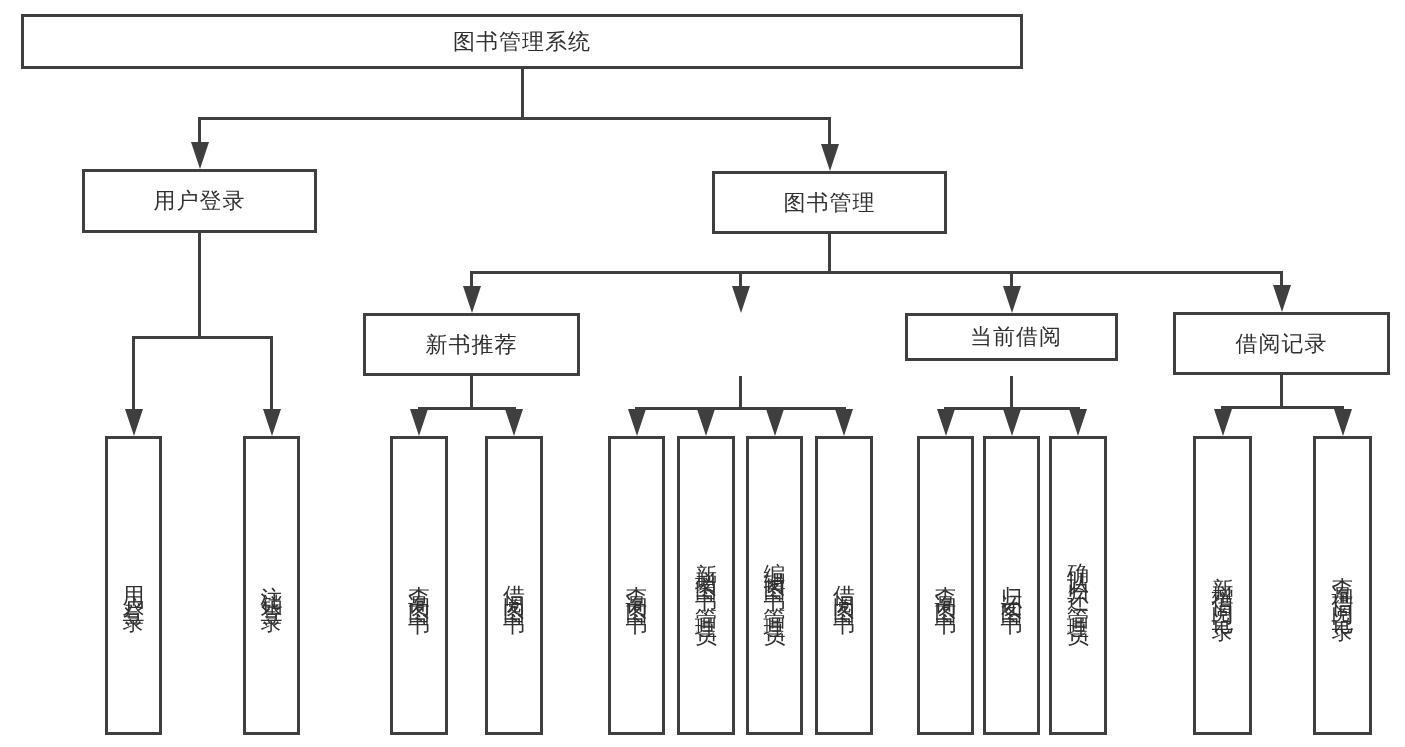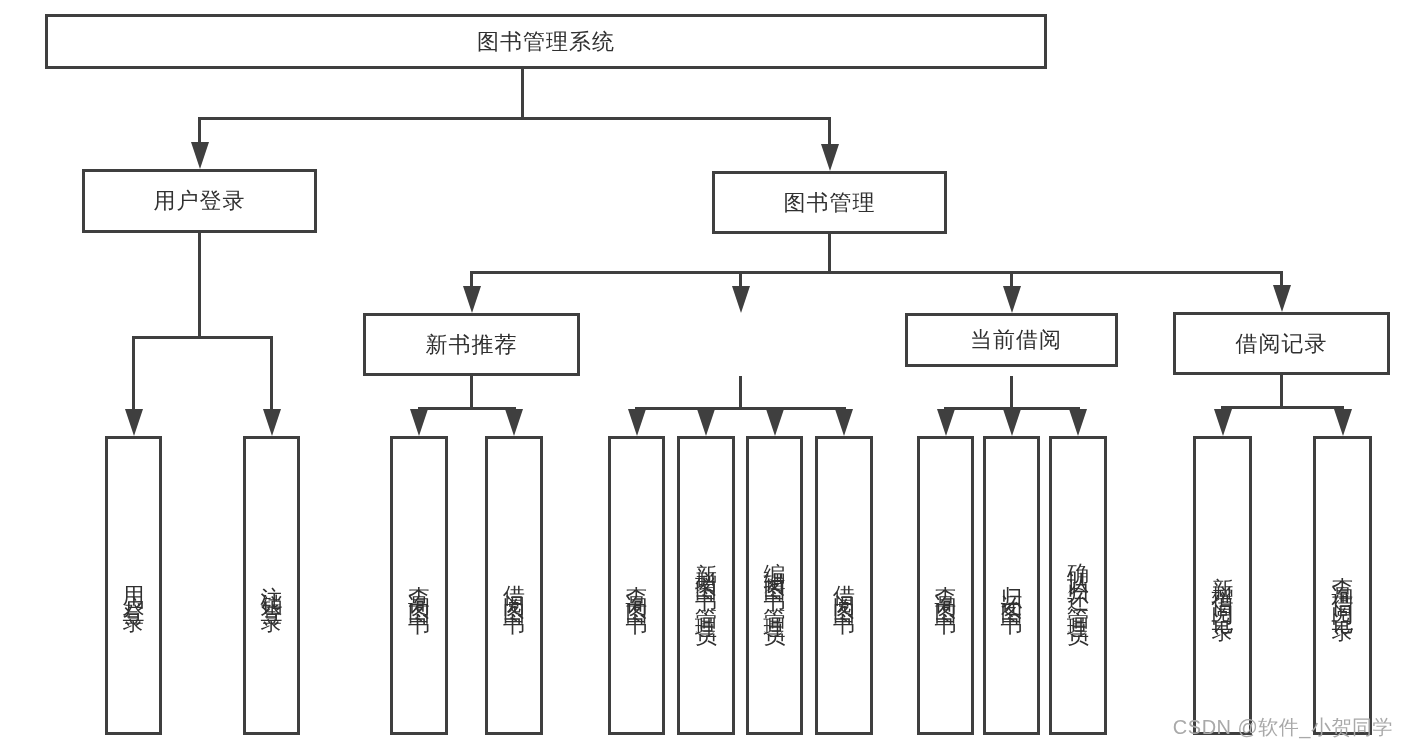--- a/index.html
+++ b/index.html
@@ -31,34 +31,33 @@
   .watermark {
     position:absolute; right:12px; bottom:6px;
     color:#a9a9a9; font-size:20px; letter-spacing:0.5px;
     z-index:5; white-space:nowrap;
   }
 </style>
 </head>
 <body>
 
 <div id="canvas">
-  <div class="watermark">CSDN @软件_小贺同学</div>
-<div class="node hbox" style="left: 21px; top: 14px; width: 1002px; height: 55px; margin-left: 24px;">
+<div class="node hbox" style="left: 21px; top: 14px; width: 1002px; height: 55px;">
       <span>图书管理系统</span>
     </div>
     <div class="node hbox" style="left: 82px; top: 169px; width: 235px; height: 64px;">
       <span>用户登录</span>
     </div>
     <div class="node hbox" style="left: 712px; top: 171px; width: 235px; height: 63px;">
       <span>图书管理</span>
     </div>
     <div class="node hbox" style="left: 363px; top: 313px; width: 217px; height: 63px;">
       <span>新书推荐</span>
     </div>
-    <div class="node hbox" style="left: 905px; top: 313px; width: 213px; height: 54px; padding-left: 9px;">
+    <div class="node hbox" style="left: 905px; top: 313px; width: 213px; height: 48px; padding-left: 9px;">
       <span>当前借阅</span>
     </div>
     <div class="node hbox" style="left: 1173px; top: 312px; width: 217px; height: 63px;">
       <span>借阅记录</span>
     </div>
     <div class="node vbox" style="left: 105px; top: 436px; width: 57px; height: 299px;">
       <span>用户登录</span>
     </div>
     <div class="node vbox" style="left: 243px; top: 436px; width: 57px; height: 299px;">
       <span>注销登录</span>

